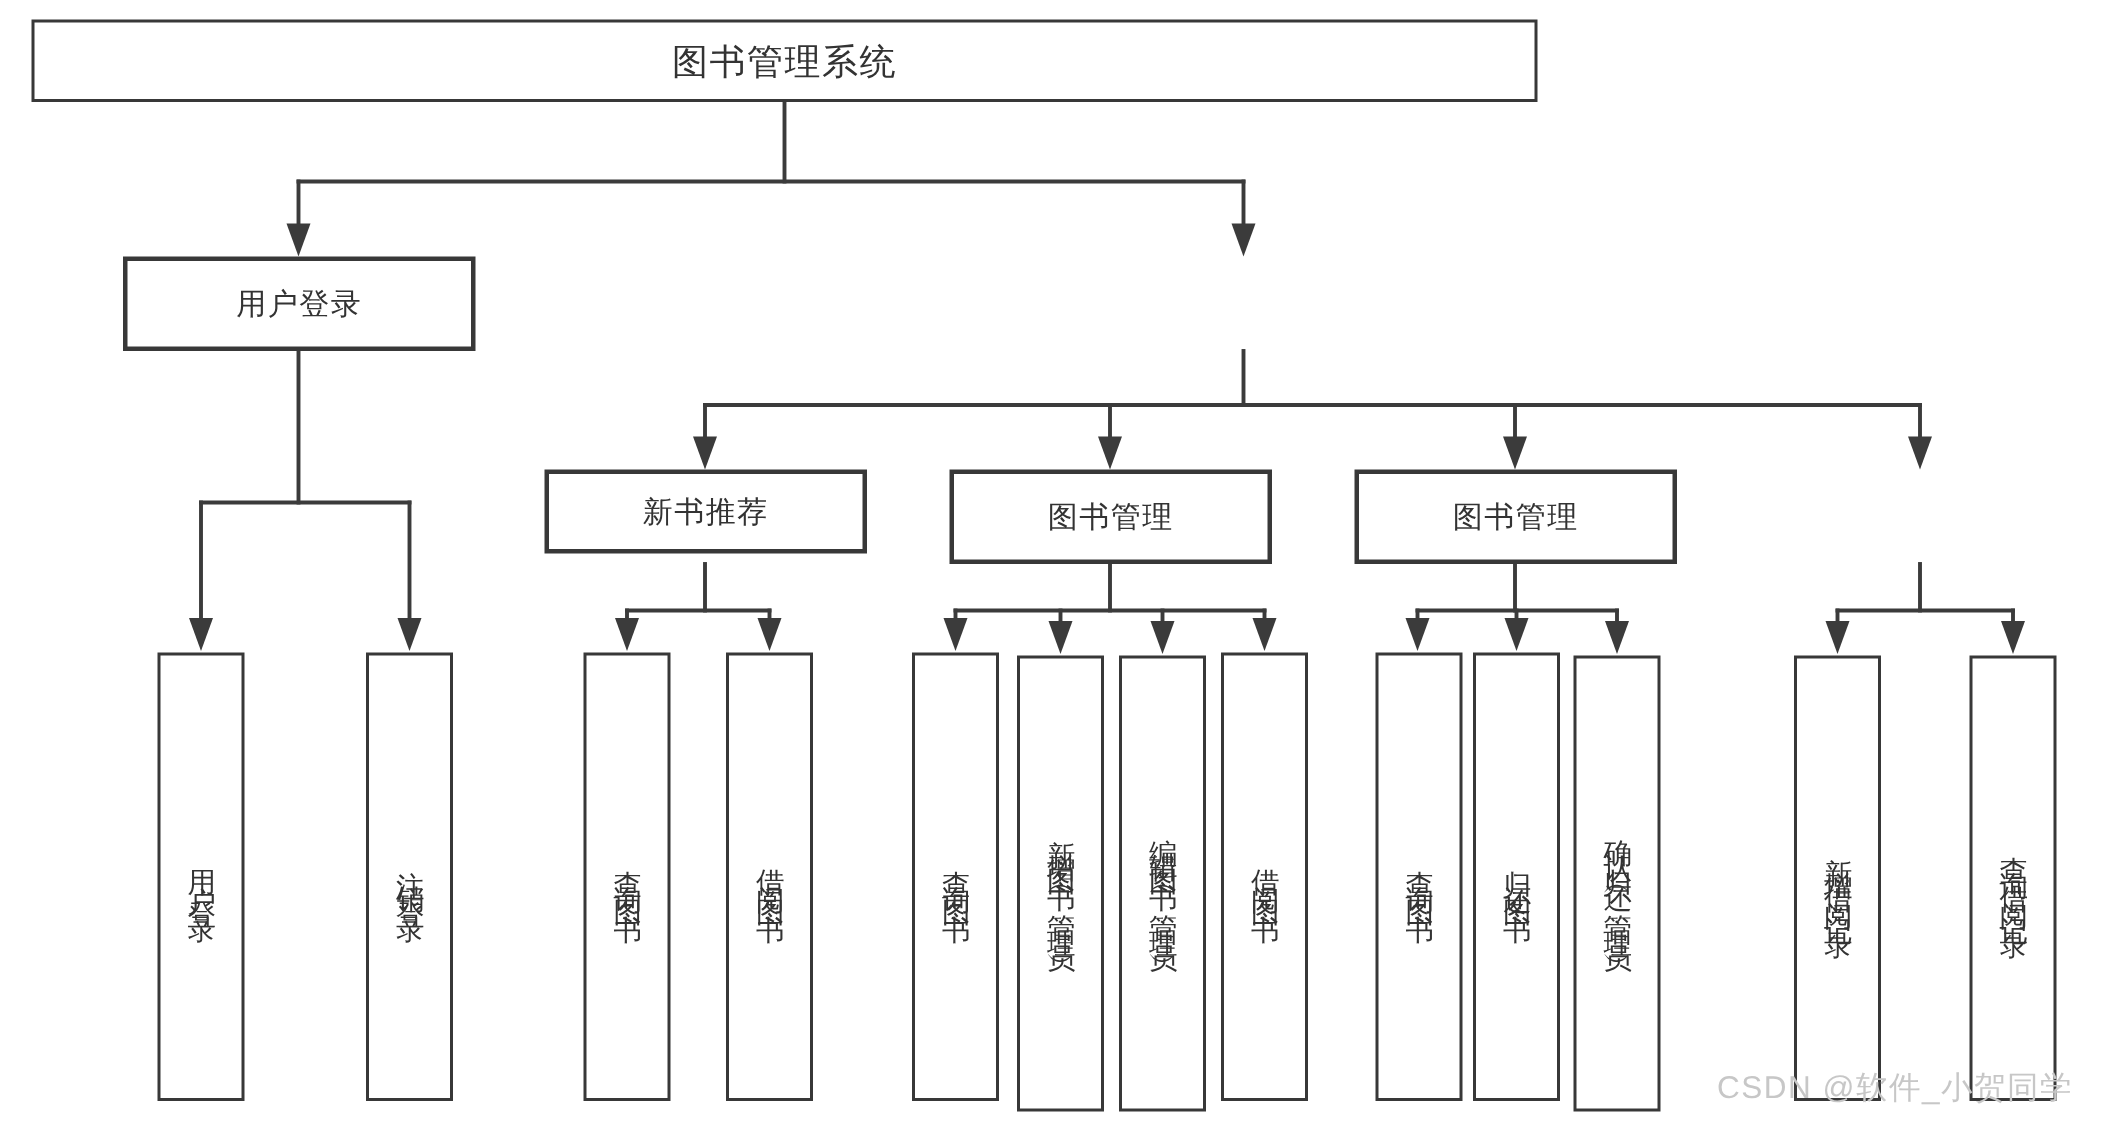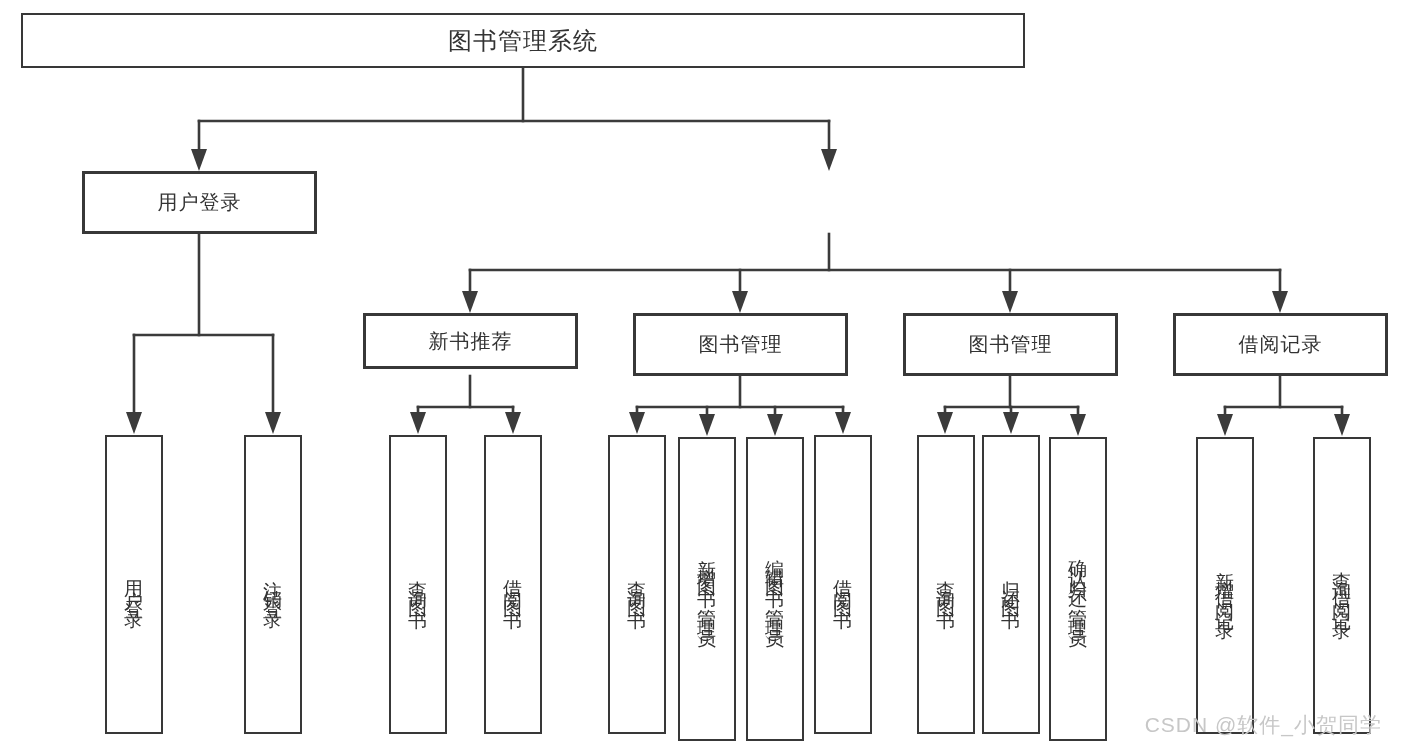--- a/index.html
+++ b/index.html
@@ -92,23 +92,20 @@
 
   <div class="box h" style="left:363px;top:313px;width:215px;height:56px;">
     <span>新书推荐</span>
   </div>
   <div class="box h" style="left:633px;top:313px;width:215px;height:63px;">
     <span>图书管理</span>
   </div>
   <div class="box h" style="left:903px;top:313px;width:215px;height:63px;">
     <span>图书管理</span>
   </div>
-  <div class="box h" style="left:1173px;top:313px;width:215px;height:63px;">
-    <span>借阅记录</span>
-  </div>
 
   <div class="box v" style="left:105px;top:435px;width:58px;height:299px;">
     <span class="vtext">用户登录</span>
   </div>
   <div class="box v" style="left:244px;top:435px;width:58px;height:299px;">
     <span class="vtext">注销登录</span>
   </div>
 
   <div class="box v" style="left:389px;top:435px;width:58px;height:299px;">
     <span class="vtext">查询图书</span>

